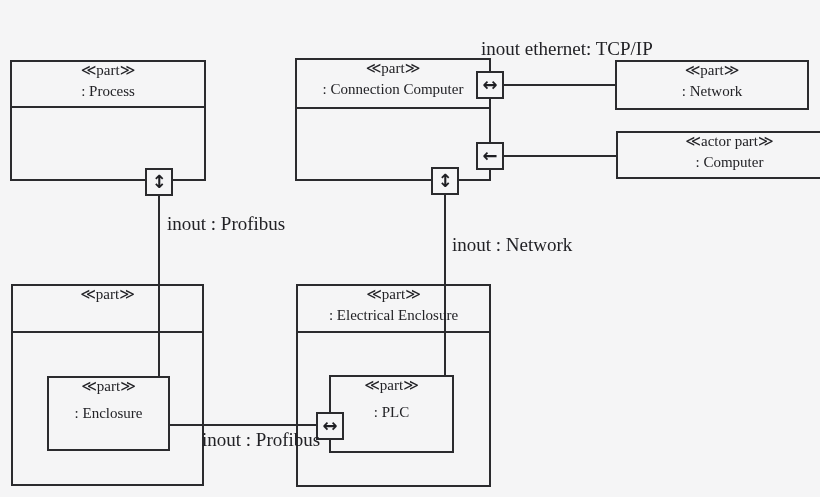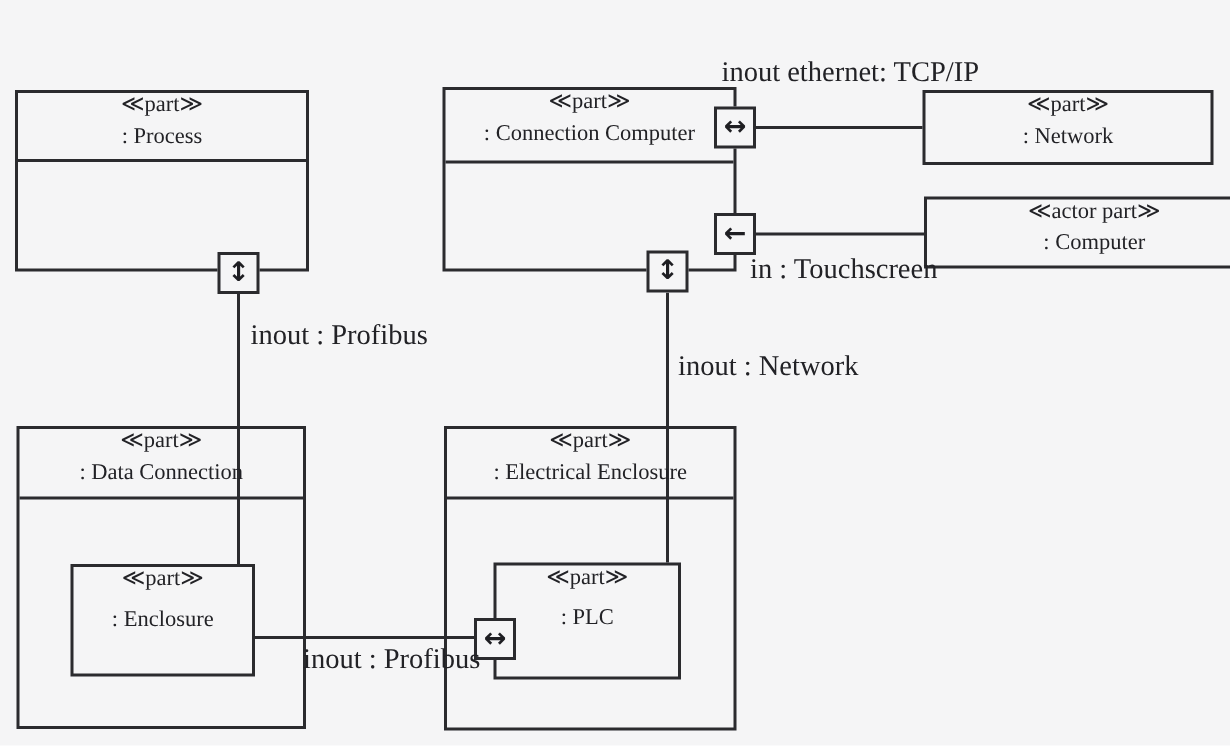--- a/index.html
+++ b/index.html
@@ -112,21 +112,20 @@
   <div class="part-box single" style="left:616px; top:131px; width:227px; height:48px">
     <div class="box-header">
       <div class="stereotype">≪actor part≫</div>
       <div class="block-name">: Computer</div>
     </div>
   </div>
 
   <div class="part-box two-compartment" style="left:11px; top:284px; width:193px; height:202px">
     <div class="box-header" style="height:47px">
       <div class="stereotype">≪part≫</div>
-      <div class="block-name">: Data Connection</div>
     </div>
   </div>
 
   <div class="part-box two-compartment" style="left:296px; top:284px; width:195px; height:203px">
     <div class="box-header" style="height:47px">
       <div class="stereotype">≪part≫</div>
       <div class="block-name">: Electrical Enclosure</div>
     </div>
   </div>
 
@@ -161,20 +160,19 @@
   </div>
 
   <div class="port" style="left:316px; top:412px">
     <span class="port-glyph">↔</span>
   </div>
 
   <div class="edge-label" style="left:167px; top:215px">inout : Profibus</div>
 
   <div class="edge-label" style="left:481px; top:40px">inout ethernet: TCP/IP</div>
 
-  <div class="edge-label" style="left:500px; top:171px">in : Touchscreen</div>
 
   <div class="edge-label" style="left:452px; top:236px">inout : Network</div>
 
   <div class="edge-label" style="left:202px; top:431px">inout : Profibus</div>
 
   <div class="bottom-strip"></div>
 </div>
 
 </body></html>

